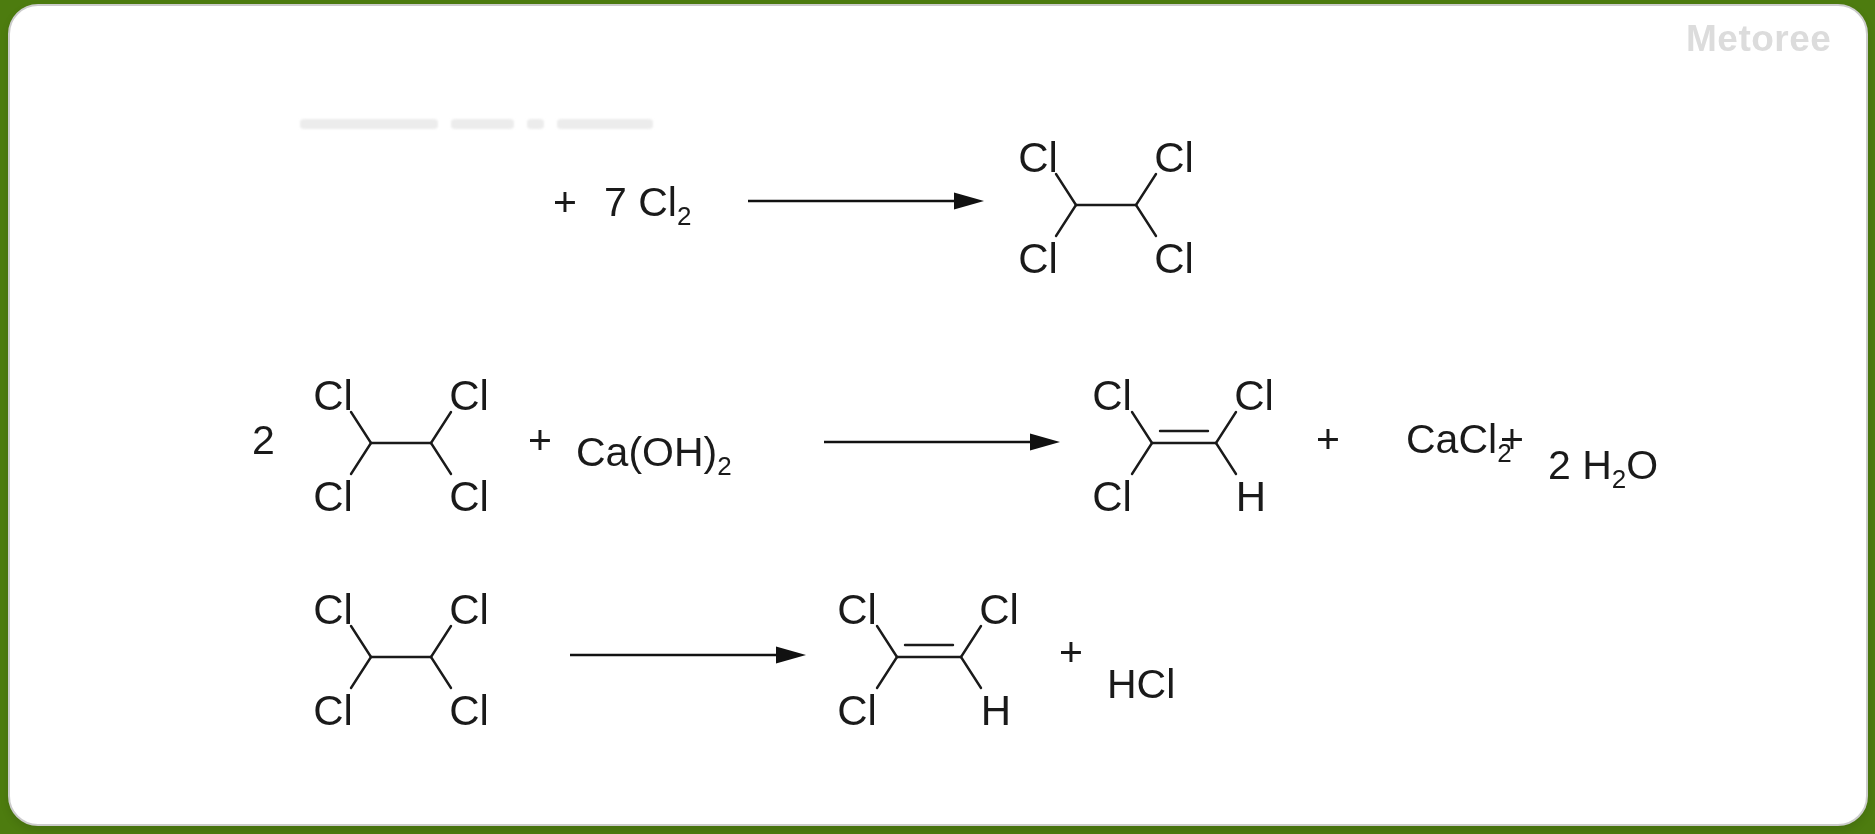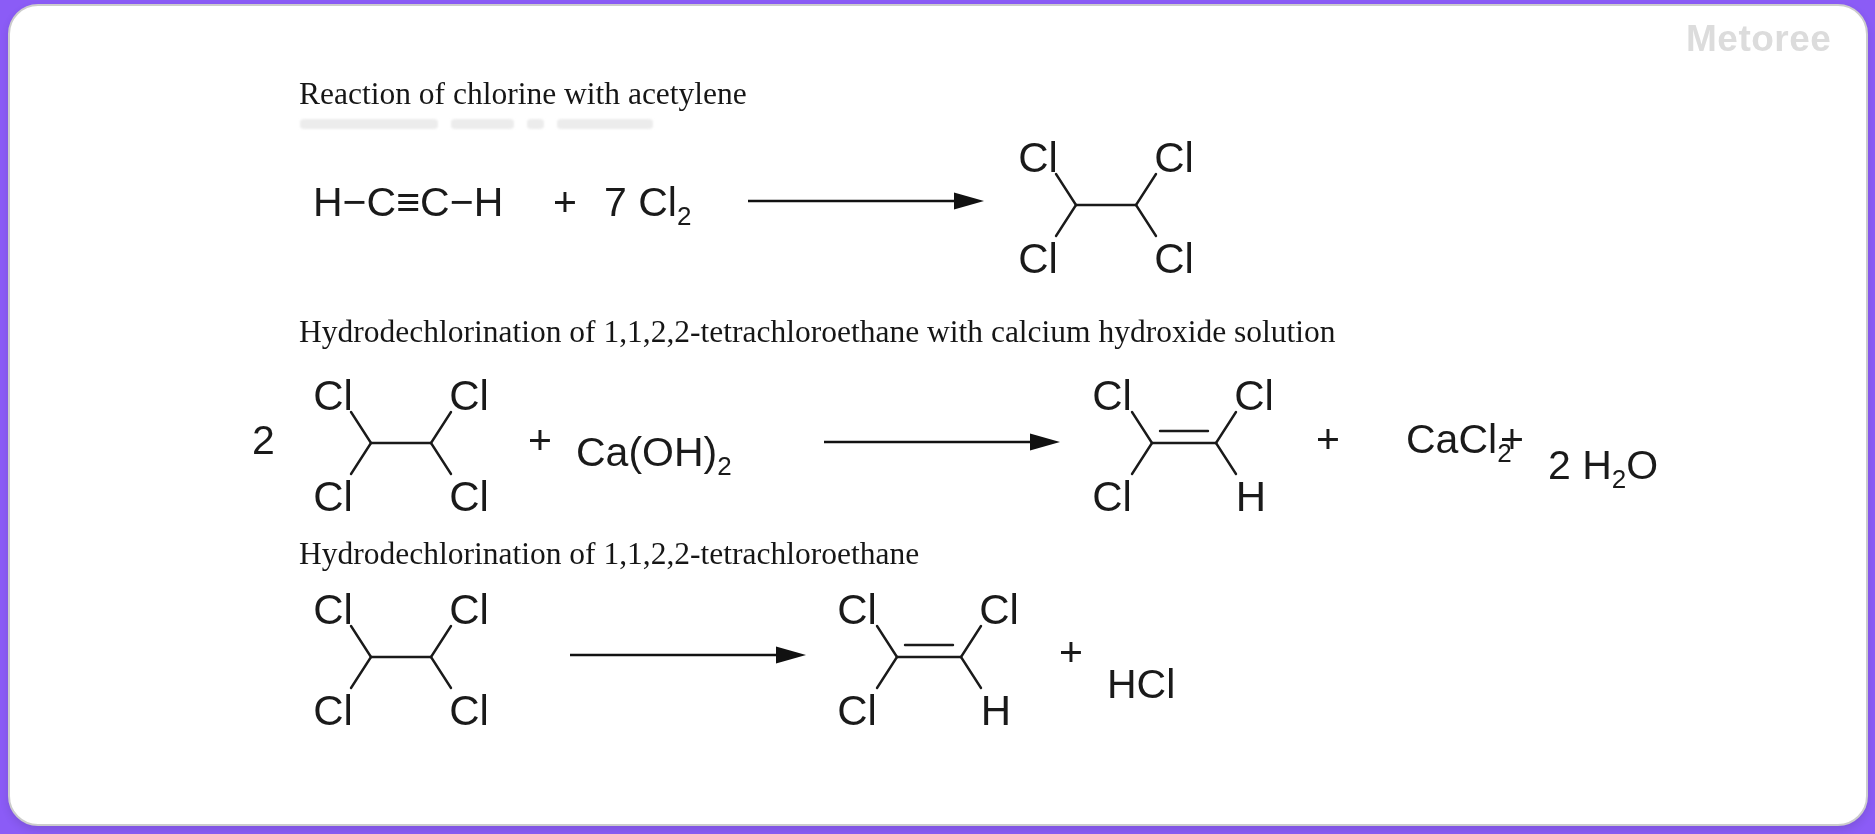--- a/index.html
+++ b/index.html
@@ -1,18 +1,18 @@
 <!DOCTYPE html>
 <html><head>
 <meta charset="utf-8">
 <style>
   html,body { margin:0; padding:0; background:#ffffff; }
   #stage {
     position:relative; width:1875px; height:834px;
-    background:#8b5cf6; overflow:hidden;
+    background:#4d7c0f; overflow:hidden;
     font-family:"Liberation Sans", sans-serif;
   }
   .card {
     position:absolute; left:8px; top:4px; width:1856px; height:818px;
     background:#ffffff; border:2px solid #cccccc; border-radius:30px;
     box-shadow:0 4px 8px rgba(0,0,0,0.10);
   }
   .watermark {
     position:absolute; left:1686px; top:18px;
     font-size:37px; font-weight:700; letter-spacing:0.5px;
@@ -48,48 +48,45 @@
   }
 </style>
 </head>
 <body>
 
 <div id="stage">
   <div class="card"></div>
 
   <div class="watermark">Metoree</div>
 
-  <div class="rtitle" style="left:299px; top:76px;">Reaction of chlorine with acetylene</div>
 
   <div class="ghost-row">
     <span style="width:138px"></span><span style="width:63px"></span><span style="width:17px"></span><span style="width:96px"></span>
   </div>
 
-  <div class="eq" style="left:313px; top:180px;">H−C≡C−H</div>
   <div class="eq" style="left:553px; top:180px;">+</div>
   <div class="eq" style="left:604px; top:180px;"><span>7 Cl</span><sub>2</sub></div>
 
   <svg class="arrow" style="left:748px; top:188px;" width="236" height="26" viewBox="0 0 236 26">
     <line x1="0" y1="13" x2="212" y2="13"></line>
     <polygon points="206,4.5 236,13 206,21.5"></polygon>
   </svg>
 
   <svg class="struct" style="left:1008px; top:127px;" width="196" height="156" viewBox="0 0 196 156">
     <line x1="68" y1="78" x2="128" y2="78"></line>
     <line x1="68" y1="78" x2="48" y2="47"></line>
     <line x1="68" y1="78" x2="48" y2="109"></line>
     <line x1="128" y1="78" x2="148" y2="47"></line>
     <line x1="128" y1="78" x2="148" y2="109"></line>
     <text x="30" y="45" text-anchor="middle">Cl</text>
     <text x="166" y="45" text-anchor="middle">Cl</text>
     <text x="30" y="146" text-anchor="middle">Cl</text>
     <text x="166" y="146" text-anchor="middle">Cl</text>
   </svg>
 
-  <div class="rtitle" style="left:299px; top:314px;">Hydrodechlorination of 1,1,2,2-tetrachloroethane with calcium hydroxide solution</div>
 
   <div class="eq" style="left:252px; top:418px;">2</div>
 
   <svg class="struct" style="left:303px; top:365px;" width="196" height="156" viewBox="0 0 196 156">
     <line x1="68" y1="78" x2="128" y2="78"></line>
     <line x1="68" y1="78" x2="48" y2="47"></line>
     <line x1="68" y1="78" x2="48" y2="109"></line>
     <line x1="128" y1="78" x2="148" y2="47"></line>
     <line x1="128" y1="78" x2="148" y2="109"></line>
     <text x="30" y="45" text-anchor="middle">Cl</text>
@@ -117,21 +114,20 @@
     <text x="174" y="45" text-anchor="middle">Cl</text>
     <text x="32" y="146" text-anchor="middle">Cl</text>
     <text x="171" y="146" text-anchor="middle">H</text>
   </svg>
 
   <div class="eq" style="left:1316px; top:417px;">+</div>
   <div class="eq" style="left:1366px; top:417px;margin-left:40px;"><span>CaCl</span><sub>2</sub></div>
   <div class="eq" style="left:1500px; top:417px;">+</div>
   <div class="eq" style="left:1548px; top:417px;margin-top:26px;"><span>2 H</span><sub>2</sub><span>O</span></div>
 
-  <div class="rtitle" style="left:299px; top:536px;">Hydrodechlorination of 1,1,2,2-tetrachloroethane</div>
 
   <svg class="struct" style="left:303px; top:579px;" width="196" height="156" viewBox="0 0 196 156">
     <line x1="68" y1="78" x2="128" y2="78"></line>
     <line x1="68" y1="78" x2="48" y2="47"></line>
     <line x1="68" y1="78" x2="48" y2="109"></line>
     <line x1="128" y1="78" x2="148" y2="47"></line>
     <line x1="128" y1="78" x2="148" y2="109"></line>
     <text x="30" y="45" text-anchor="middle">Cl</text>
     <text x="166" y="45" text-anchor="middle">Cl</text>
     <text x="30" y="146" text-anchor="middle">Cl</text>

